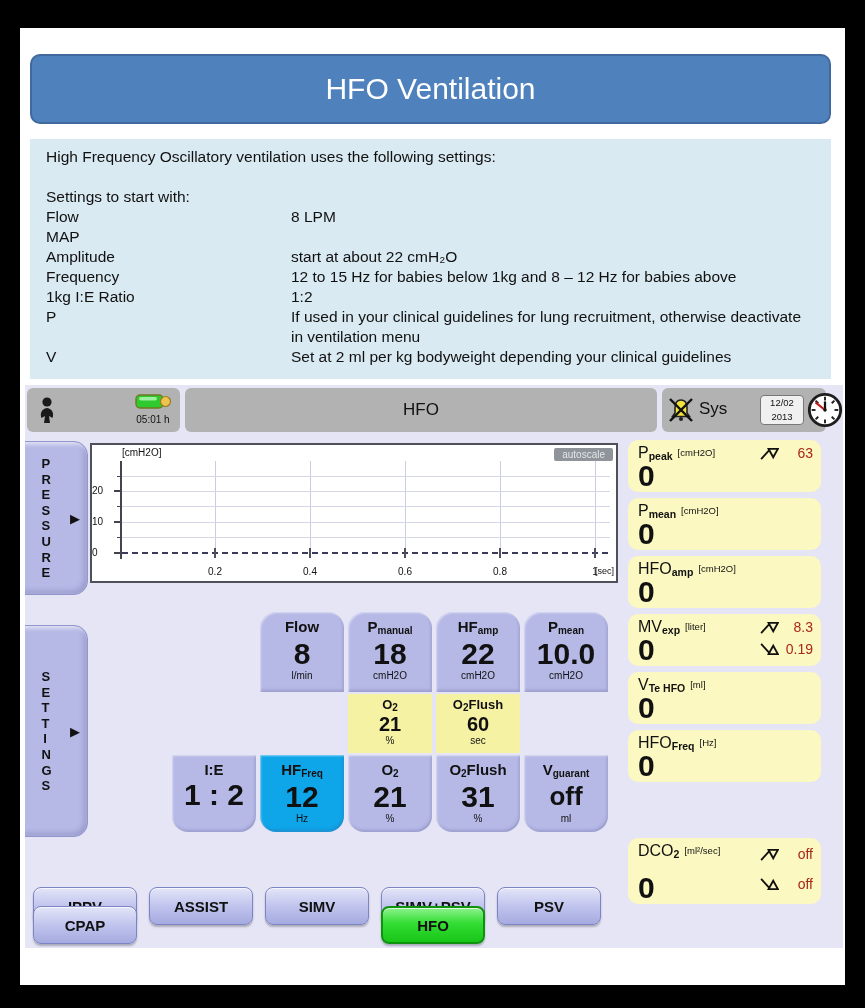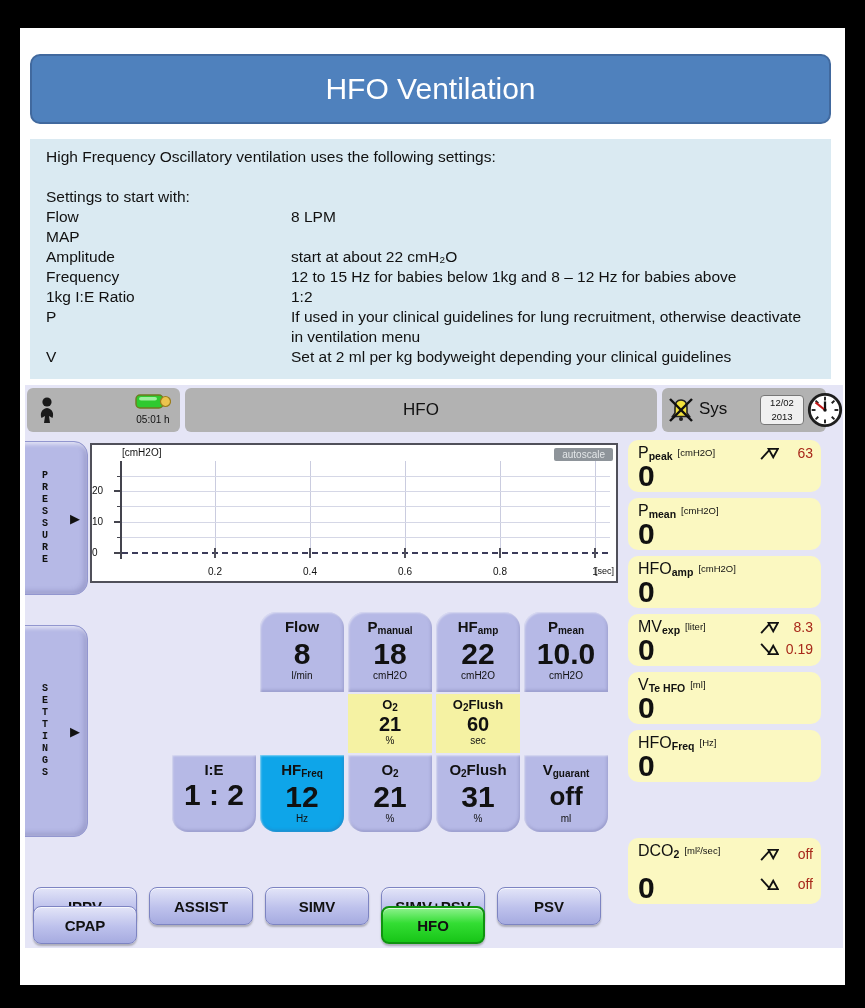--- a/index.html
+++ b/index.html
@@ -55,21 +55,21 @@
   .xlab { position:absolute; top:121px; font-size:10px; width:30px; text-align:center; }
   .xunit { position:absolute; right:2px; top:121px; font-size:9px; }
 
   
   .tab { position:absolute; left:-14px; width:77px; background:#b6b9e6; border:1px solid #9296cf;
          border-radius:0 14px 14px 0;
          box-shadow: inset 2px 2px 4px rgba(255,255,255,.7), inset -3px -3px 5px rgba(70,70,130,.25); }
   .tab-pressure { top:56px; height:154px; }
   .tab-settings { top:240px; height:212px; }
   .tab .vtxt { position:absolute; left:33px; top:50%; transform:translate(-50%,-50%); width:1ch;
-               word-break:break-all; font-size:10px; font-weight:bold; line-height:1.2; text-align:center;font-family:Liberation Mono, monospace; }
+               word-break:break-all; font-size:13px; font-weight:bold; line-height:1.2; text-align:center; }
   .tab .arr { position:absolute; right:7px; top:50%; transform:translateY(-50%); font-size:13px; }
 
   
   .meas { position:absolute; left:603px; width:193px; height:52px; background:#fbf8c1; border-radius:10px; }
   .meas .mlabel { position:absolute; left:10px; top:4px; font-size:16px; white-space:nowrap; }
   .meas .msub { font-size:10.5px; font-weight:bold; position:relative; top:2px; }
   .meas .munit { font-size:9.5px; margin-left:5px; position:relative; top:-2px; }
   .meas .mval { position:absolute; left:10px; bottom:1px; font-size:30px; font-weight:bold; line-height:30px; }
   .alarm { position:absolute; right:8px; display:flex; align-items:center; }
   .alarm .av { color:#a8281a; font-size:14px; min-width:34px; text-align:right; }

